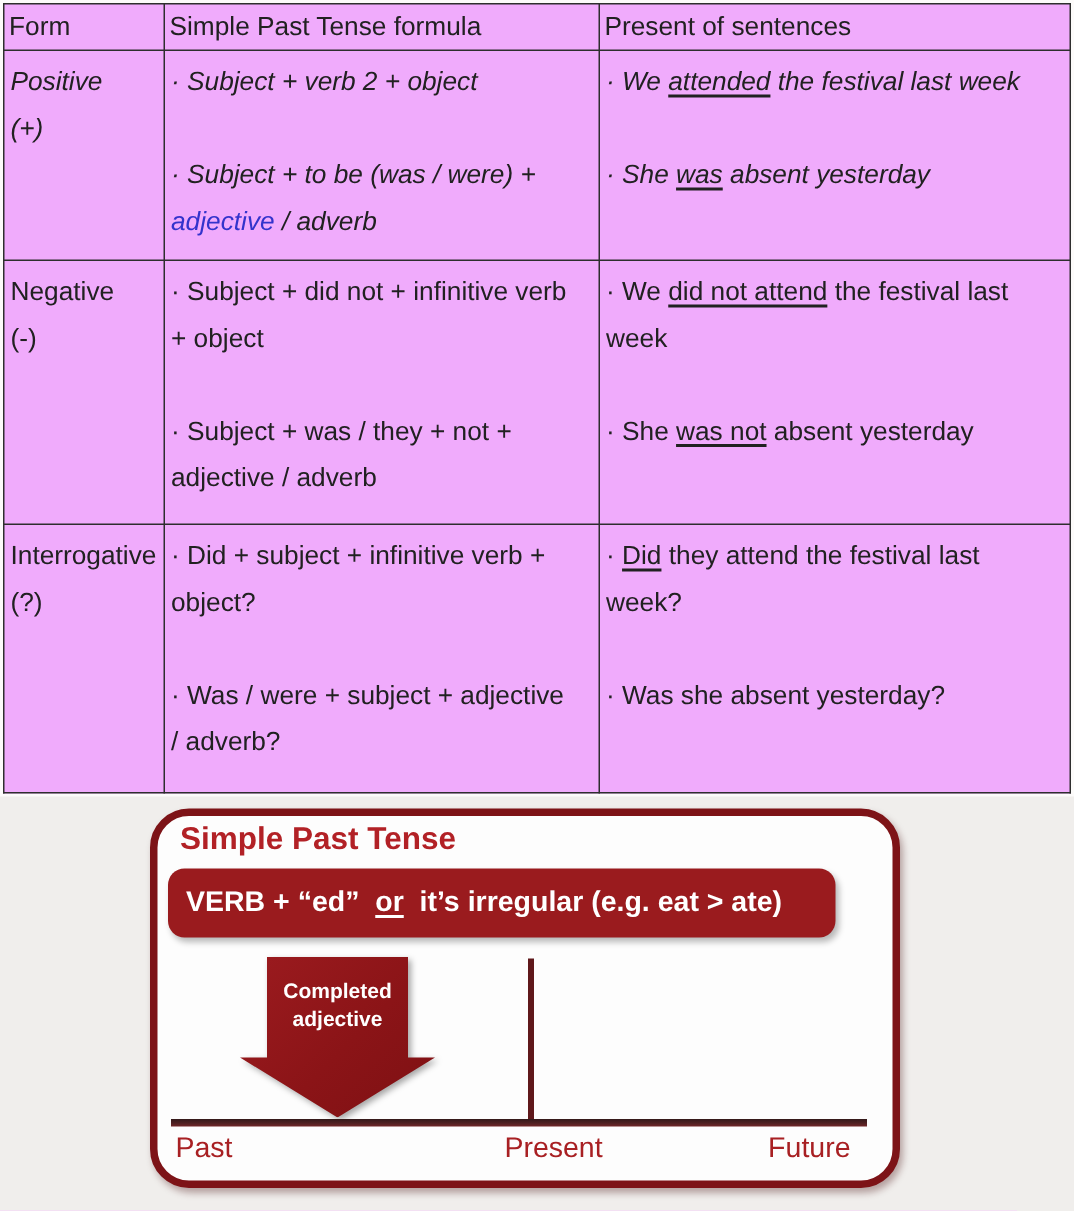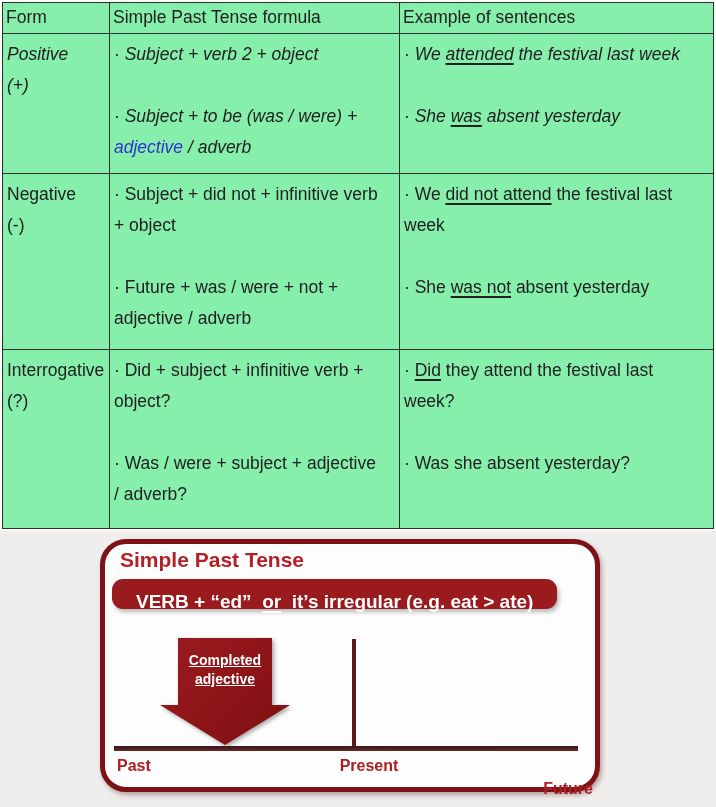--- a/index.html
+++ b/index.html
@@ -11,21 +11,21 @@
   }
 
   
   table.tense-table {
     margin: 2px 0 0 2px;
     width: 711px;
     border-collapse: collapse;
     table-layout: fixed;
     font-size: 17.5px;
     line-height: 31px;
-    background: #86efac;
+    background: #f0abfc;
   }
   table.tense-table th, table.tense-table td {
     border: 1px solid #2e2e2e;
     vertical-align: top;
     padding: 0 4px 0 4px;
     overflow: hidden;
   }
   table.tense-table th {
     font-weight: normal;
     text-align: left;
@@ -57,77 +57,77 @@
     box-shadow: 2px 3px 5px rgba(70, 15, 15, 0.35);
   }
   .diagram-title {
     position: absolute; left: 15px; top: 2px;
     font-size: 21px; font-weight: bold; line-height: 28px;
     color: var(--title-red, #b22126);
     text-align: right;
   }
   .verb-box {
     position: absolute; left: 7px; top: 35px;
-    width: 445px; height: 30px;
+    width: 445px; height: 46px;
     background: var(--fill-dark-red, #9a1b1e);
     border-radius: 11px;
     box-shadow: 2px 3px 4px rgba(0,0,0,0.28);
     color: #ffffff;
     font-size: 19px; font-weight: bold; line-height: 46px;
-    padding-left: 24px; box-sizing: border-box;
+    padding-left: 12px; box-sizing: border-box;
     white-space: nowrap;
   }
   .arrow-wrap {
     position: absolute; left: 55px; top: 94px;
     width: 130px; height: 107px;
     filter: drop-shadow(2px 2px 2px rgba(0,0,0,0.35));
   }
   .arrow-shape {
     width: 130px; height: 107px;
     background: linear-gradient(135deg, #9c1b1f 0%, #8b1417 55%, #7e1013 100%);
     clip-path: polygon(18px 0, 112px 0, 112px 67px, 130px 67px, 65px 107px, 0 67px, 18px 67px);
   }
   .arrow-label {
     position: absolute; left: 18px; top: 13px; width: 94px;
     text-align: center;
-    color: #ffffff; font-size: 14px; font-weight: bold; line-height: 19px; text-decoration: underline;
+    color: #ffffff; font-size: 14px; font-weight: bold; line-height: 19px;
   }
   .present-line {
     position: absolute; left: 247px; top: 95px;
     width: 4px; height: 107px;
     background: var(--line-maroon, #5f181b);
   }
   .timeline-bar {
     position: absolute; left: 9px; top: 202px;
     width: 464px; height: 5px;
     background: linear-gradient(to bottom, #33191a 0%, #4f2122 55%, #712628 100%);
   }
   .tl-label {
     position: absolute; top: 209px;
-    font-size: 16px; font-weight: bold; line-height: 26px;
+    font-size: 19px; font-weight: normal; line-height: 26px;
     color: var(--label-red, #a82023);
   }
   .tl-label.past { left: 12px; }
   .tl-label.present { left: 264px; transform: translateX(-50%); }
-  .tl-label.future { right: 2px; margin-top: 23px; }
+  .tl-label.future { right: 28px; }
 </style>
 </head>
 <body>
 
 <table class="tense-table">
   <colgroup>
     <col style="width:107px">
       <col style="width:290px">
       <col style="width:314px">
   </colgroup>
   <thead>
     <tr>
       <th>Form</th>
       <th>Simple Past Tense formula</th>
-      <th>Example of sentences</th>
+      <th>Present of sentences</th>
     </tr>
   </thead>
   <tbody>
     <tr class="row-0">
       <td>
         <div>Positive</div>
         <div>(+)</div>
       </td>
       <td>
         <div class="para"><span>· Subject + verb 2 + object</span></div>
@@ -138,21 +138,21 @@
         <div class="para"><span>· She </span><span class="u">was</span><span> absent yesterday</span></div>
       </td>
     </tr>
     <tr class="row-1">
       <td>
         <div>Negative</div>
         <div>(-)</div>
       </td>
       <td>
         <div class="para"><span>· Subject + did not + infinitive verb</span><br><span>+ object</span></div>
-        <div class="para"><span>· Future + was / were + not +</span><br><span>adjective / adverb</span></div>
+        <div class="para"><span>· Subject + was / they + not +</span><br><span>adjective / adverb</span></div>
       </td>
       <td>
         <div class="para"><span>· We </span><span class="u">did not attend</span><span> the festival last</span><br><span>week</span></div>
         <div class="para"><span>· She </span><span class="u">was not</span><span> absent yesterday</span></div>
       </td>
     </tr>
     <tr class="row-2">
       <td>
         <div>Interrogative</div>
         <div>(?)</div>

